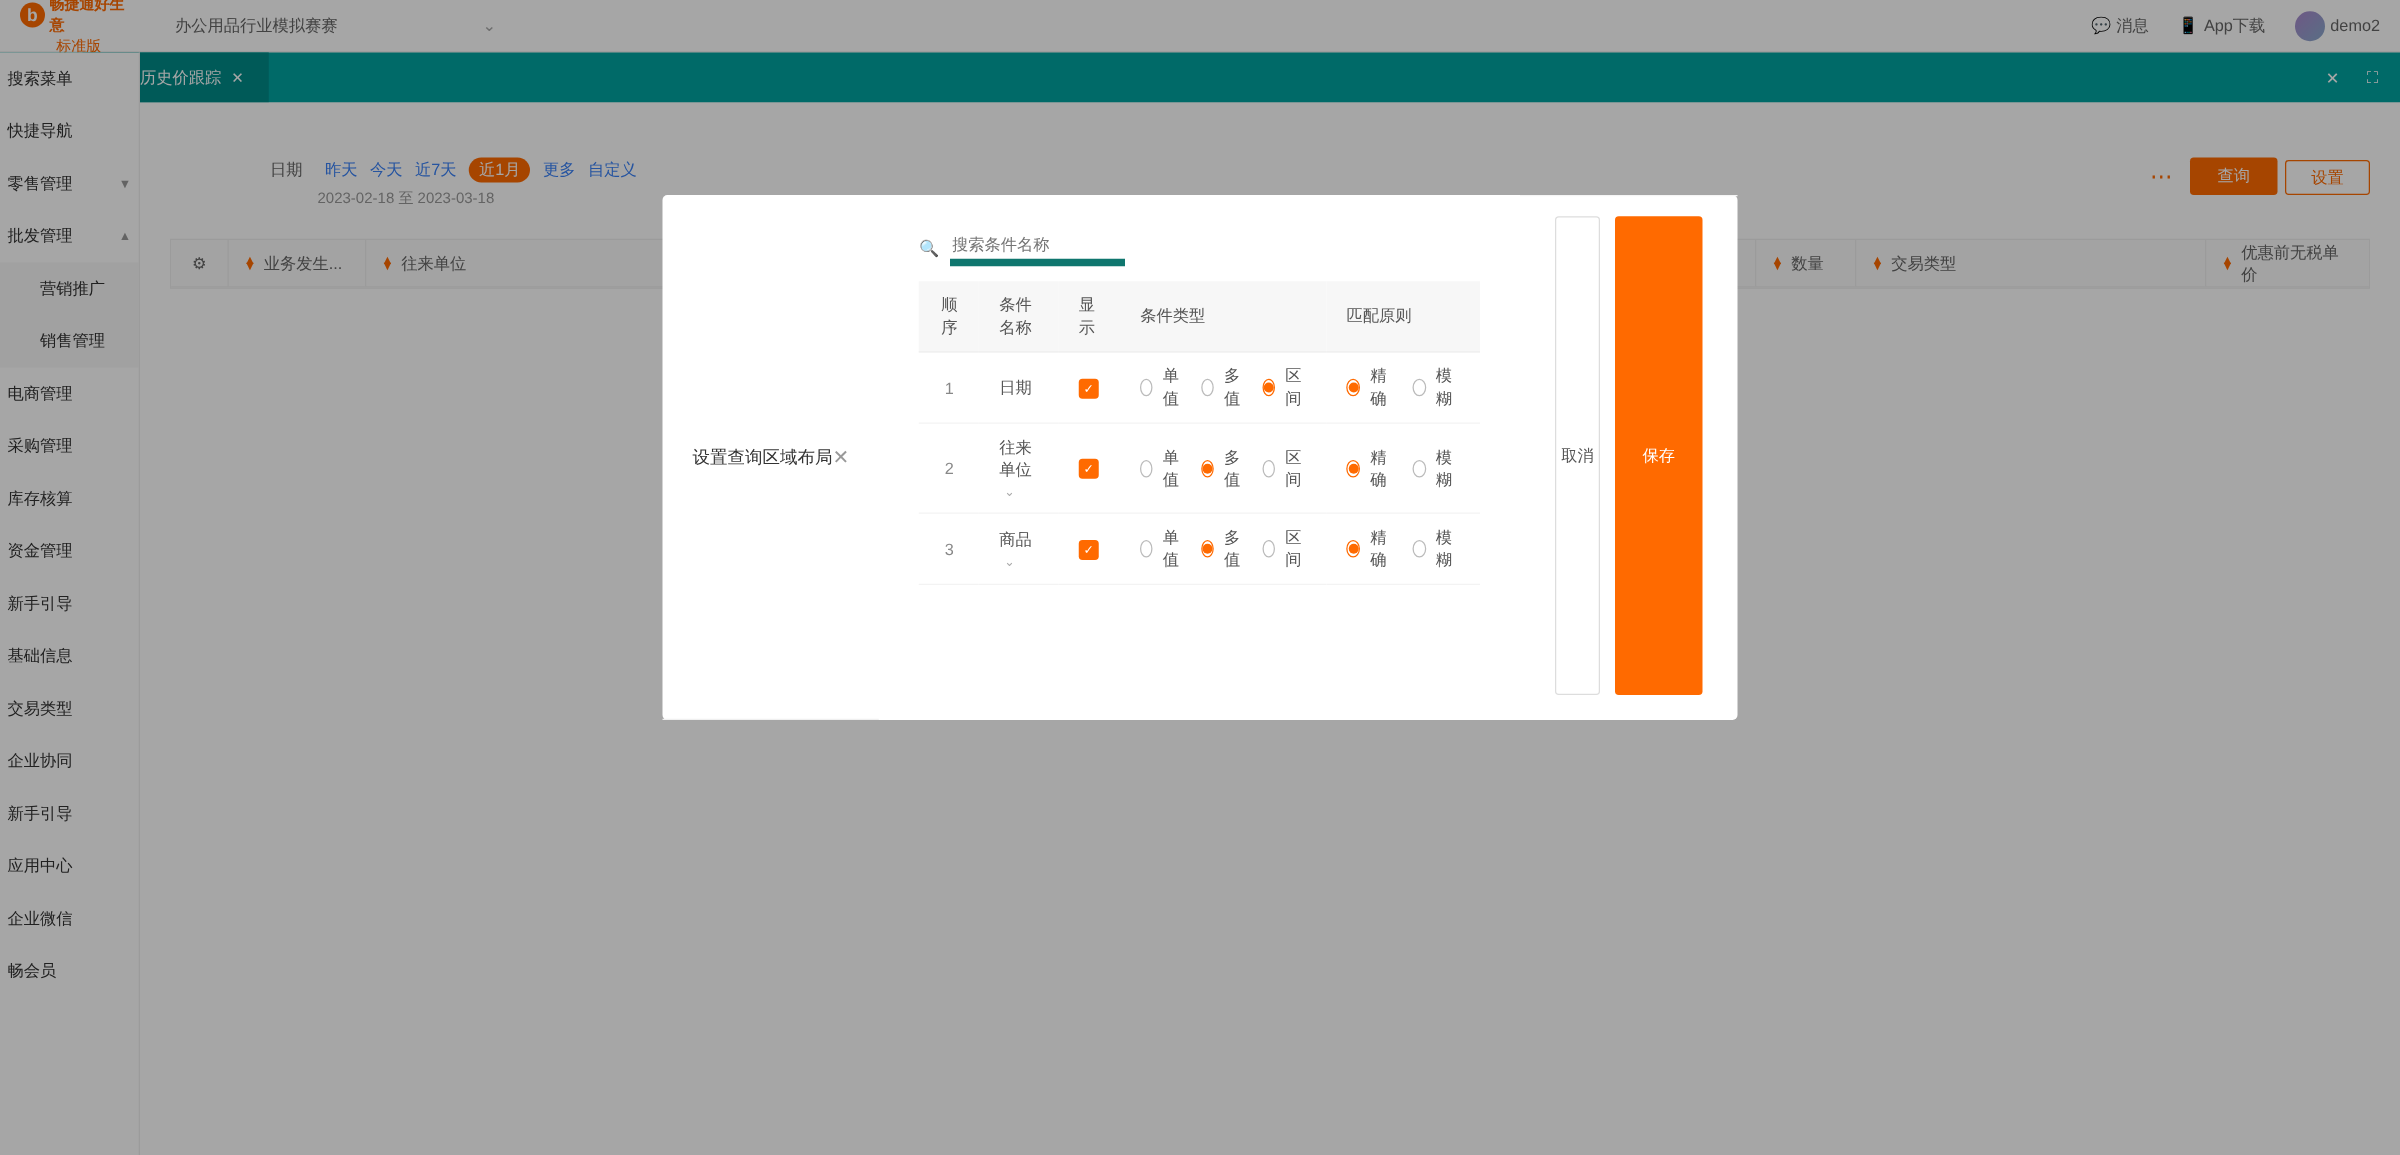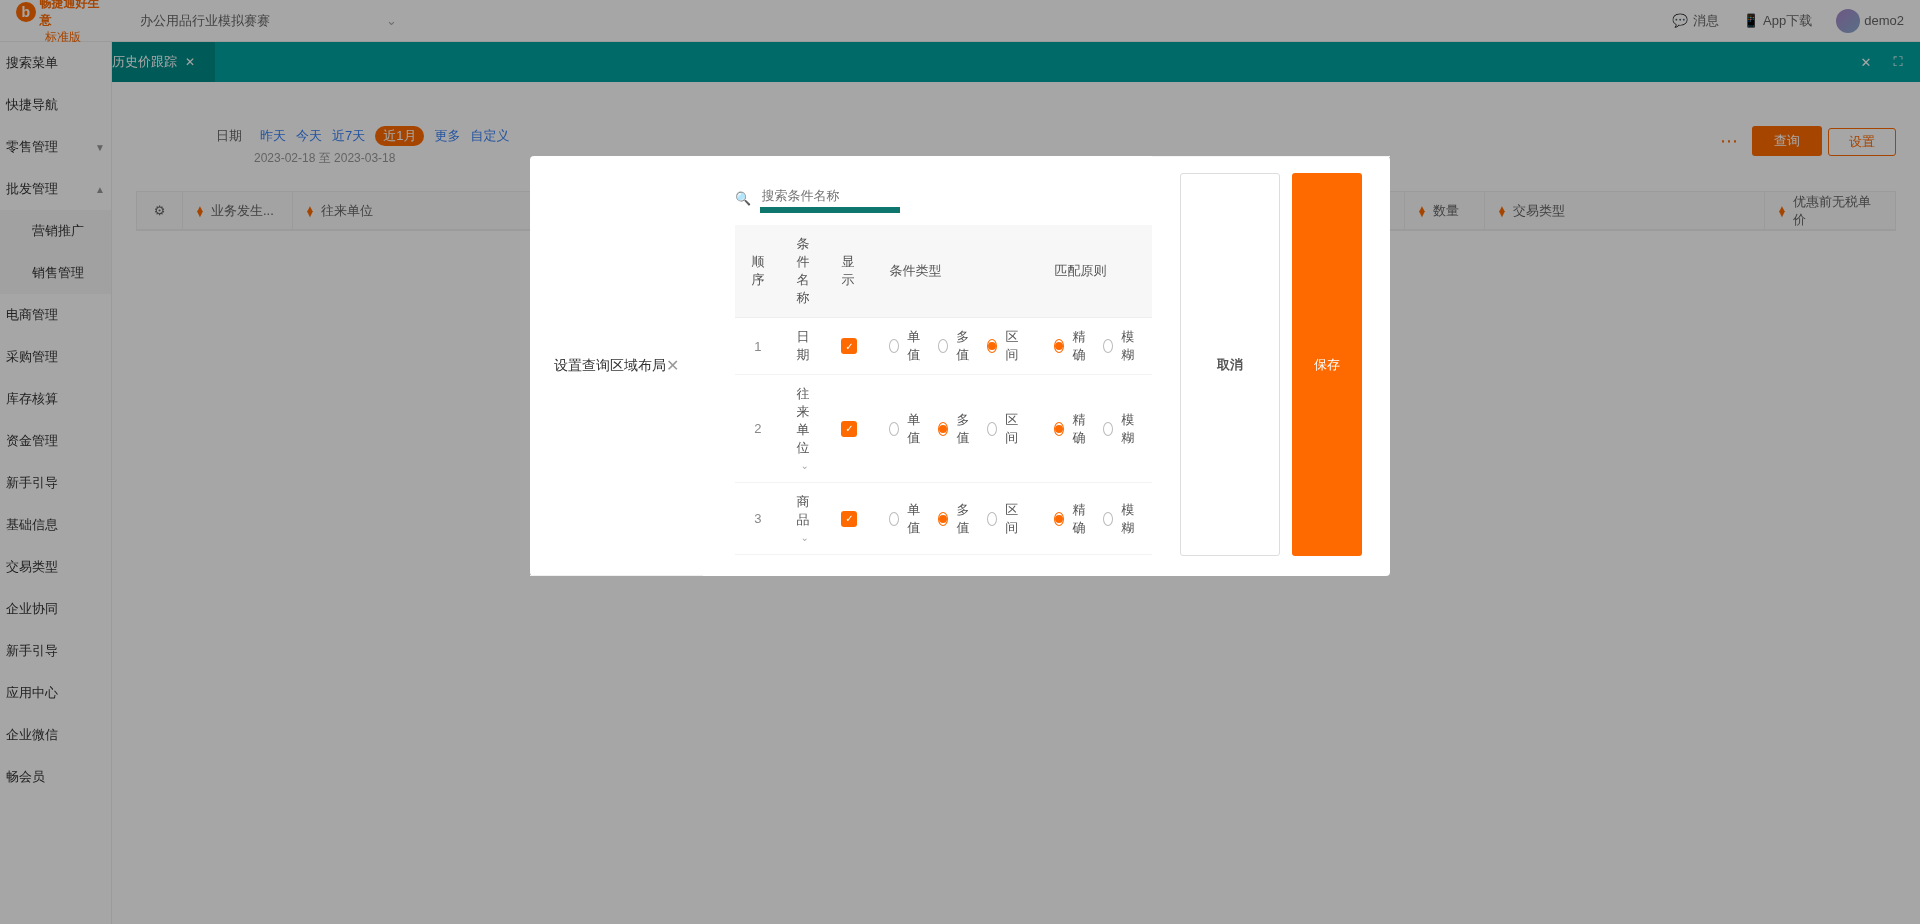--- a/index.html
+++ b/index.html
@@ -81,21 +81,21 @@
     .cfg-table td.seq { text-align: center; width: 74px; color: #888; }
     .checkbox-on { width: 16px; height: 16px; background: #ff6a00; border-radius: 3px; display: inline-flex; align-items: center; justify-content: center; color: #fff; font-size: 10px; }
     .radio { width: 14px; height: 14px; border: 1px solid #bbb; border-radius: 50%; display: inline-flex; align-items: center; justify-content: center; margin-right: 4px; vertical-align: middle; }
     .radio.on { border-color: #ff6a00; }
     .radio.on::after { content: ""; width: 8px; height: 8px; background: #ff6a00; border-radius: 50%; }
     .radio-group { display: flex; align-items: center; gap: 14px; }
     .radio-item { display: flex; align-items: center; gap: 4px; }
     .dd-ic { color: #aaa; font-size: 10px; margin-left: 4px; }
     
     .modal-footer { padding: 16px 28px 20px; display: flex; justify-content: flex-end; gap: 12px; border-top: 1px solid #f5f5f5; }
-    .btn-default { background: #fff; border: 1px solid #ddd; color: #555; padding: 6px 36px; border-radius: 3px; cursor: pointer; font-size: 13px; font-weight: bold; }
+    .btn-default { background: #fff; border: 1px solid #ddd; color: #555; padding: 6px 4px; border-radius: 3px; cursor: pointer; font-size: 13px; }
   </style>
 </head>
 <body>
 
 <div class="top-header">
   <div class="logo-box">
     <div class="logo-img">
       <span class="logo-circle">b</span>
       <span class="logo-text">畅捷通好生意</span>
     </div>

